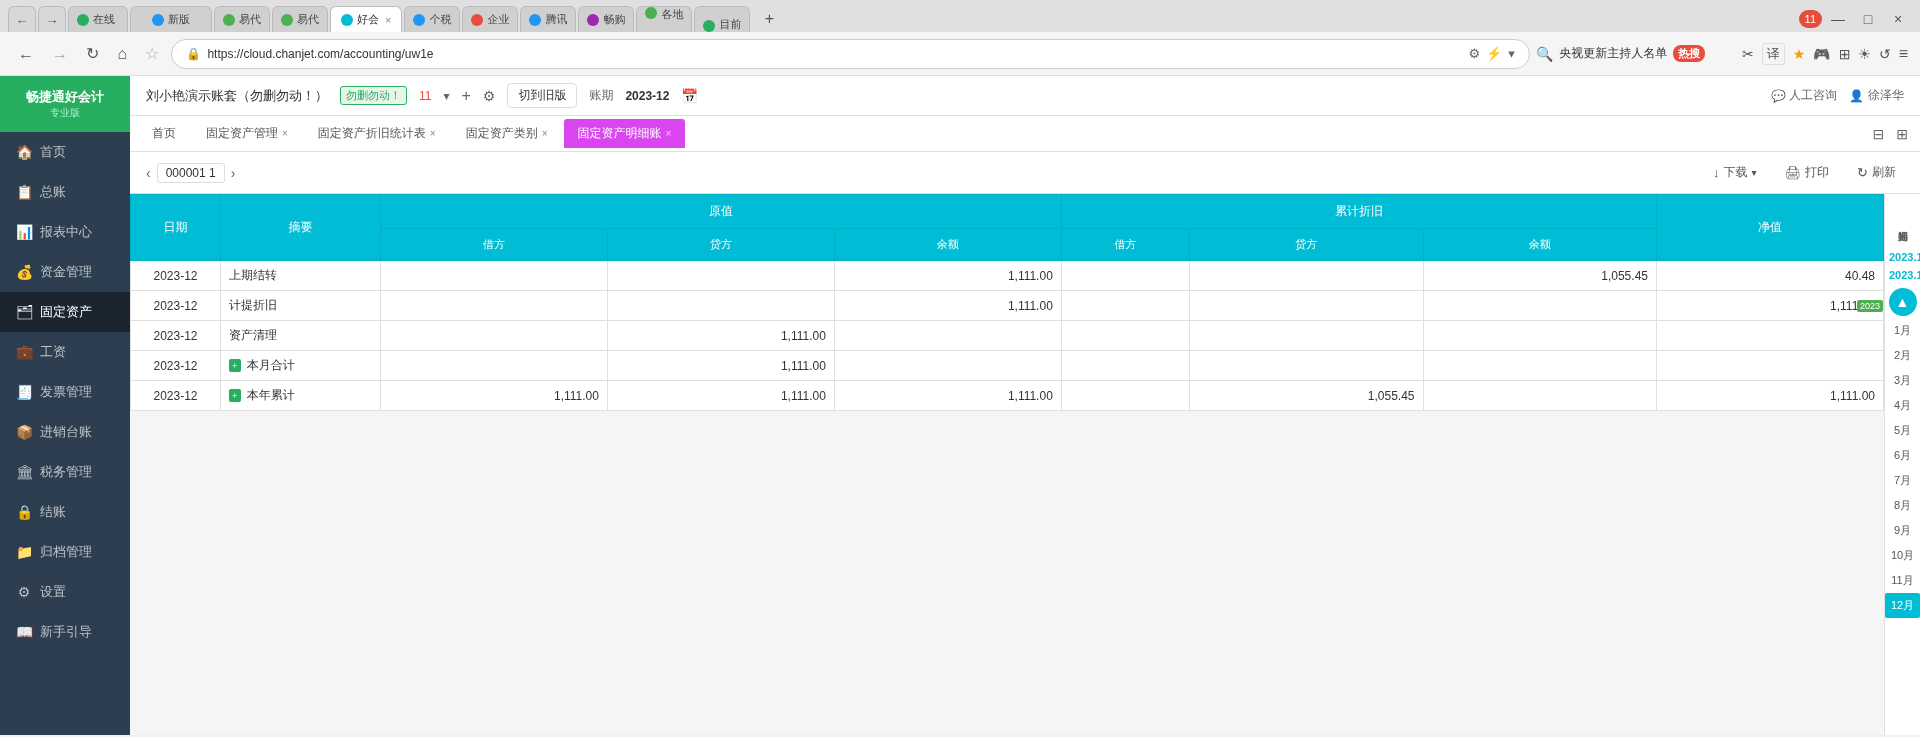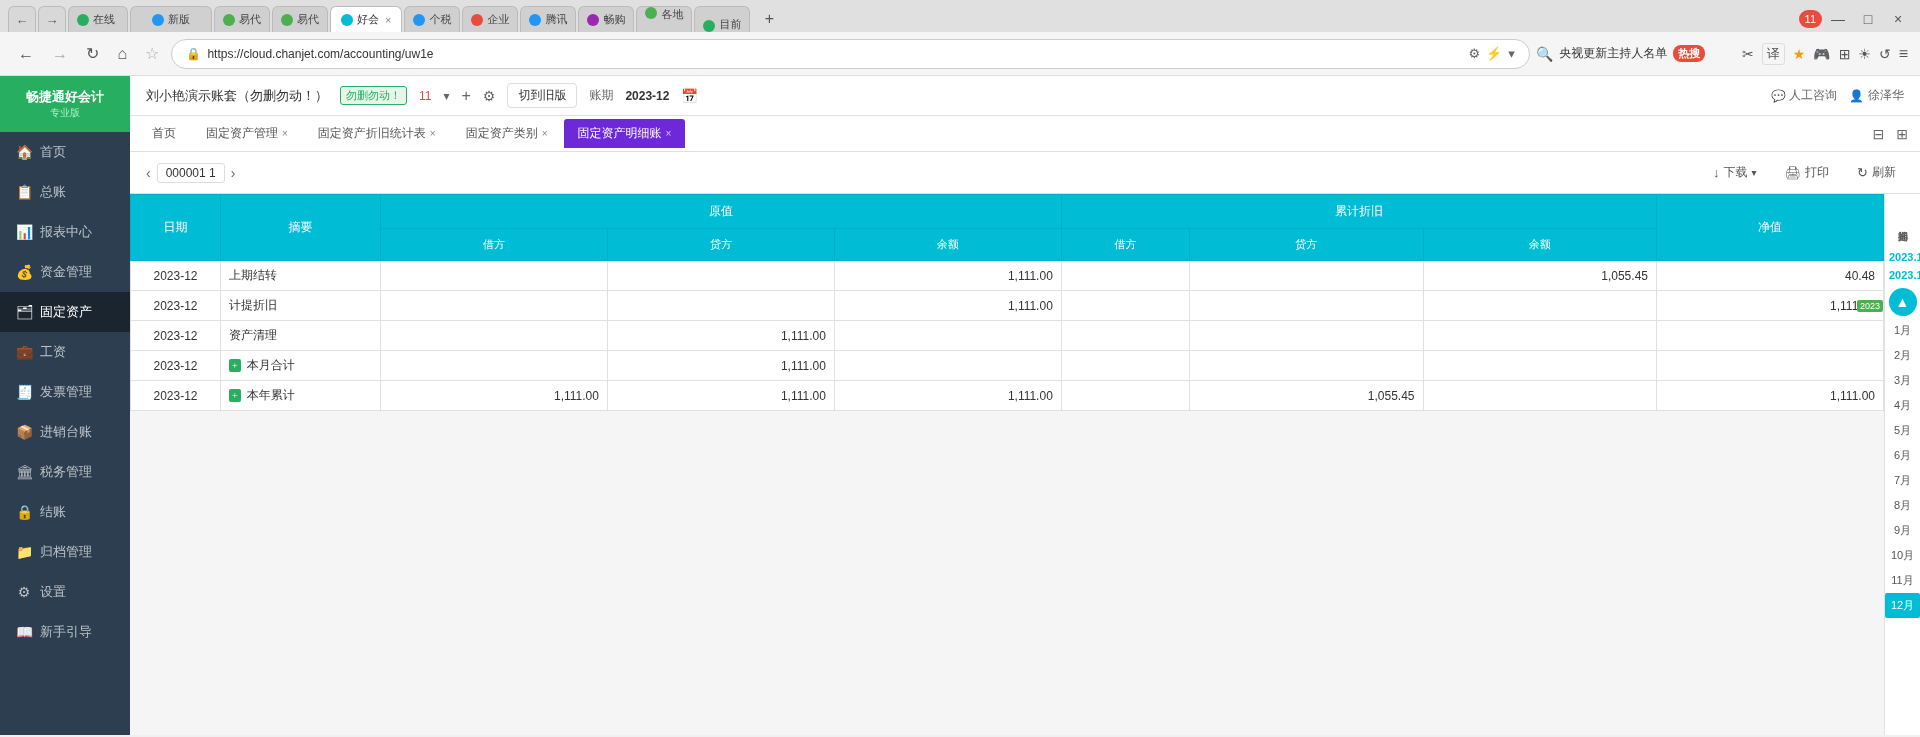--- a/index.html
+++ b/index.html
@@ -28,21 +28,21 @@
     .topbar-count { color: #e74c3c; font-size: 12px; }
     .topbar-btn { border: 1px solid #ddd; border-radius: 4px; padding: 3px 10px; font-size: 12px; cursor: pointer; background: #fff; color: #333; }
     .period-label { color: #666; font-size: 12px; }
     .topbar-right { margin-left: auto; display: flex; align-items: center; gap: 12px; }
     .support-btn { color: #666; font-size: 12px; cursor: pointer; display: flex; align-items: center; gap: 3px; }
     .user-btn { color: #666; font-size: 12px; cursor: pointer; }
 
     
     .content-tabs { background: #fff; display: flex; align-items: center; border-bottom: 1px solid #e0e0e0; padding: 0 8px; height: 36px; gap: 2px; }
     .content-tab { padding: 6px 14px; font-size: 12px; cursor: pointer; color: #555; border-radius: 3px 3px 0 0; display: flex; align-items: center; gap: 4px; white-space: nowrap; }
-    .content-tab.active { background: #6d28d9; color: #fff; }
+    .content-tab.active { background: #d946ef; color: #fff; }
     .content-tab .tab-x { font-size: 10px; cursor: pointer; opacity: 0.7; }
     .tab-actions { margin-left: auto; display: flex; gap: 4px; }
     .tab-action-btn { background: none; border: none; cursor: pointer; font-size: 14px; color: #666; padding: 2px 4px; }
 
     
     .toolbar { background: #fff; padding: 8px 16px; display: flex; align-items: center; gap: 12px; border-bottom: 1px solid #e0e0e0; }
     .nav-arrows { display: flex; align-items: center; gap: 6px; color: #666; }
     .nav-arrow { cursor: pointer; color: #666; font-size: 14px; }
     .page-num { background: #fff; border: 1px solid #ddd; border-radius: 3px; padding: 2px 8px; font-size: 12px; color: #333; }
     .toolbar-right { margin-left: auto; display: flex; align-items: center; gap: 12px; }

